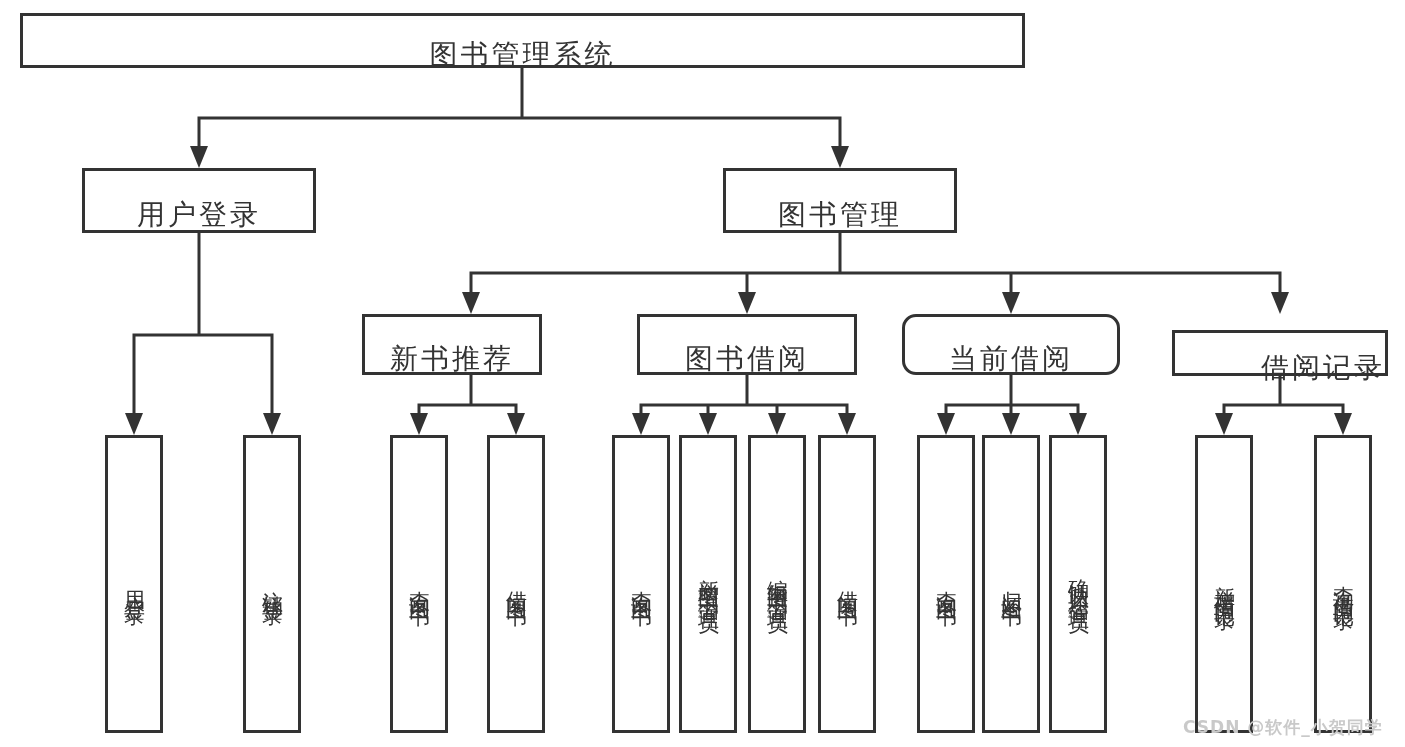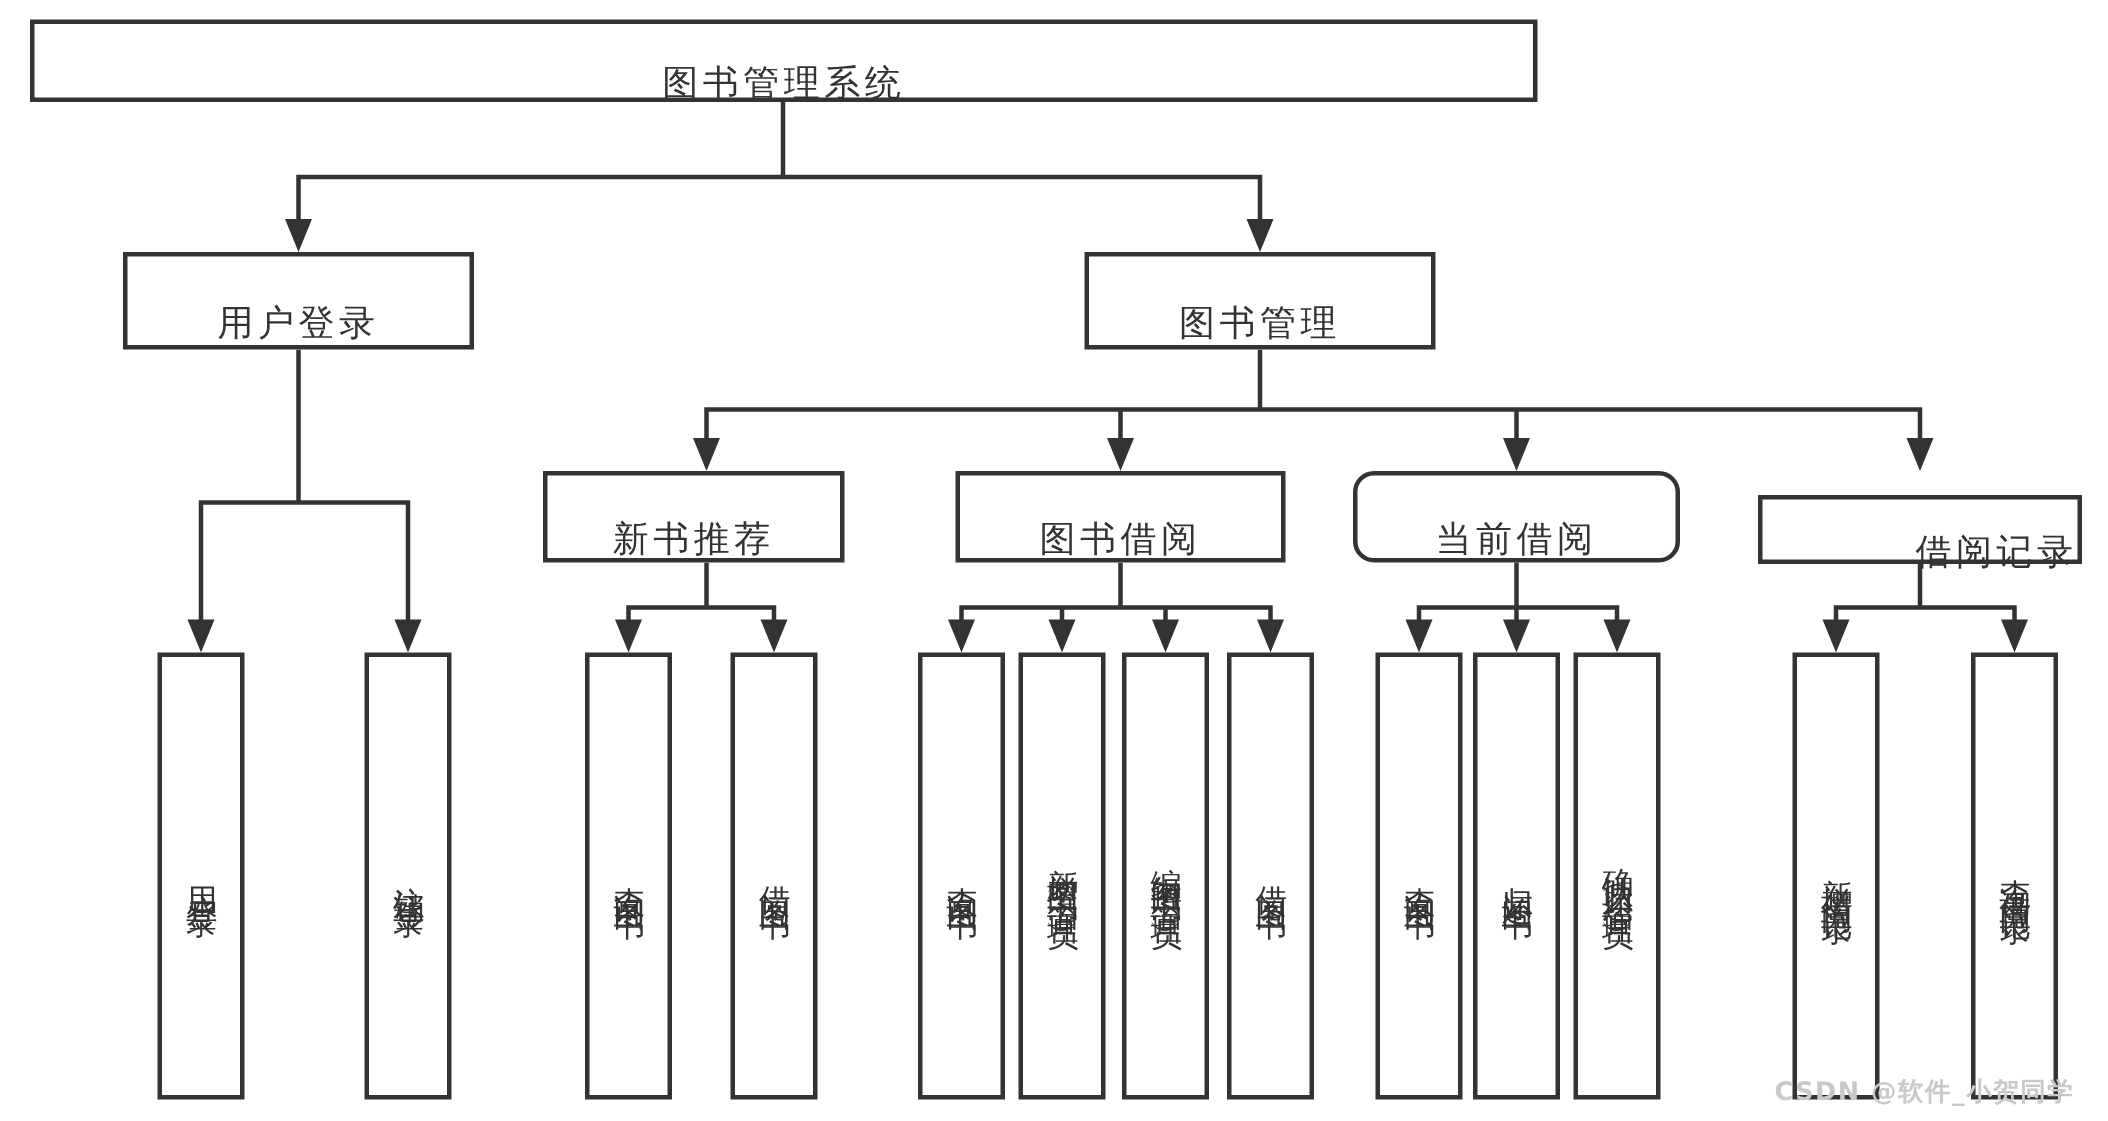--- a/index.html
+++ b/index.html
@@ -21,21 +21,21 @@
     position:absolute;
     box-sizing:border-box;
     border:3px solid var(--line);
     background:var(--bg);
     display:flex;
     align-items:center;
     justify-content:center;
     z-index:2;
   }
   .hbox span{
-    font-size:24px;
+    font-size:28px;
     letter-spacing:3px;
     color:var(--text);
     white-space:nowrap;
     margin-top:29px;
   }
   .vbox span{
     writing-mode:vertical-rl;
     text-orientation:mixed;
     font-size:21px;
     letter-spacing:5px;
@@ -106,21 +106,21 @@
     <span>图书管理系统</span>
   </div>
 
   <div class="box hbox" style="left:82px;top:168px;width:234px;height:65px;">
     <span>用户登录</span>
   </div>
   <div class="box hbox" style="left:723px;top:168px;width:234px;height:65px;text-align:right;">
     <span>图书管理</span>
   </div>
 
-  <div class="box hbox" style="left:362px;top:314px;width:201px;height:61px;">
+  <div class="box hbox" style="left:362px;top:314px;width:180px;height:61px;">
     <span>新书推荐</span>
   </div>
   <div class="box hbox" style="left:637px;top:314px;width:220px;height:61px;">
     <span>图书借阅</span>
   </div>
   <div class="box hbox" style="left:902px;top:314px;width:218px;height:61px;border-radius:14px;">
     <span>当前借阅</span>
   </div>
   <div class="box hbox" style="left:1172px;top:330px;width:216px;height:46px;justify-content:flex-end;">
     <span>借阅记录</span>

